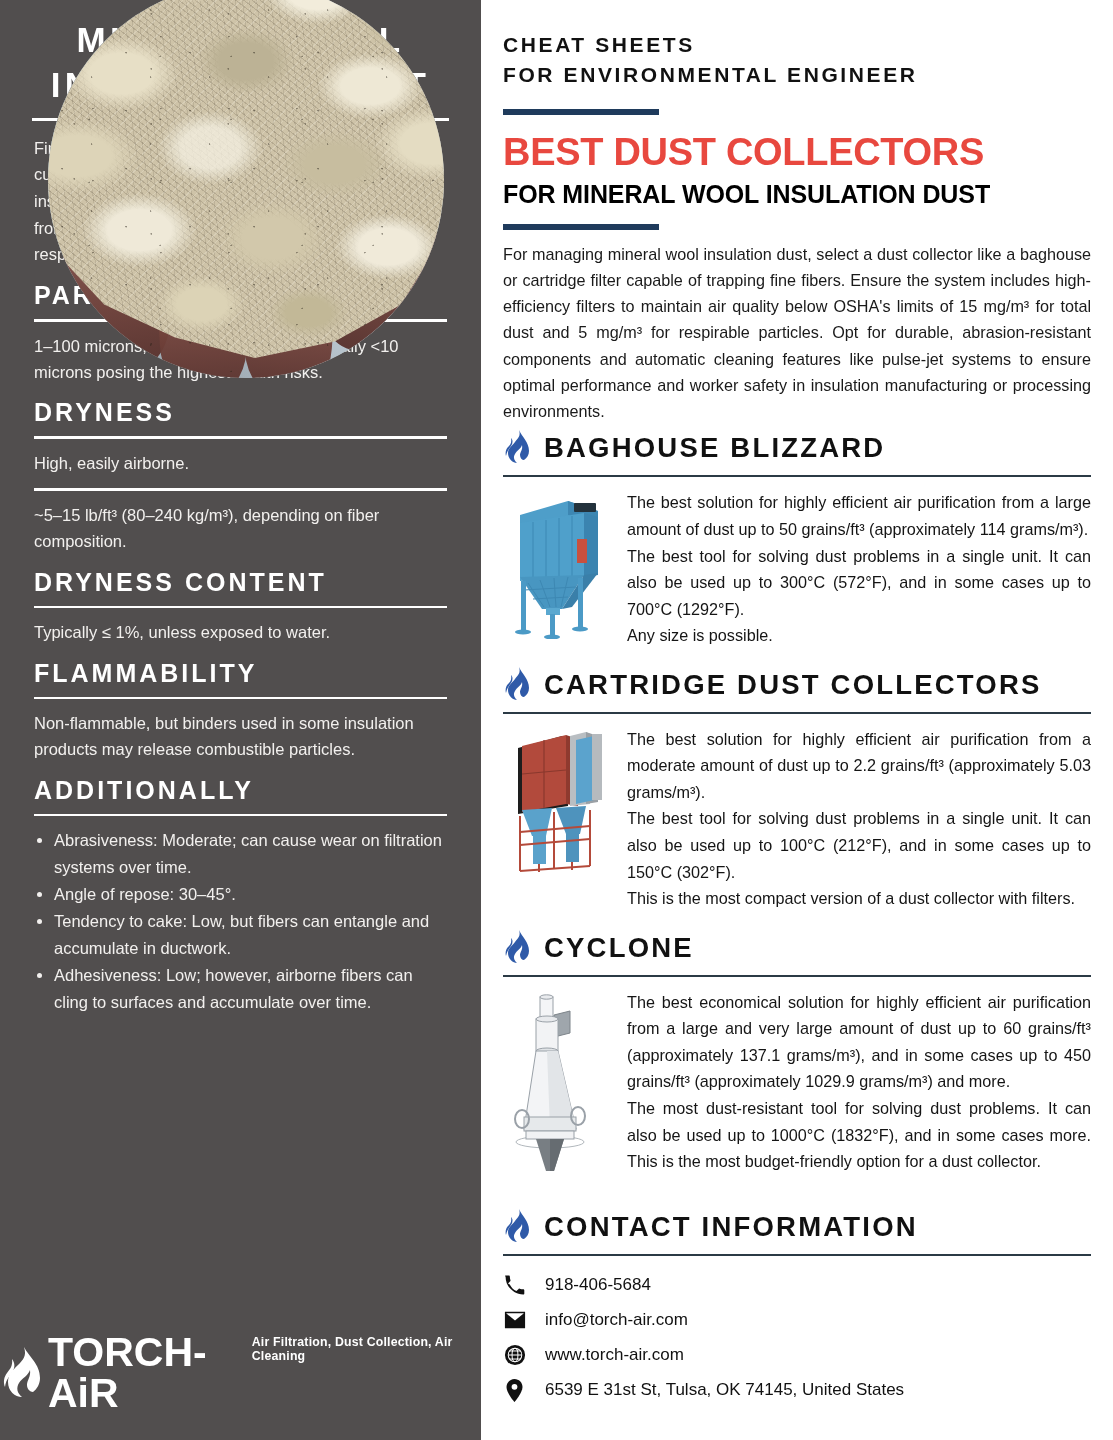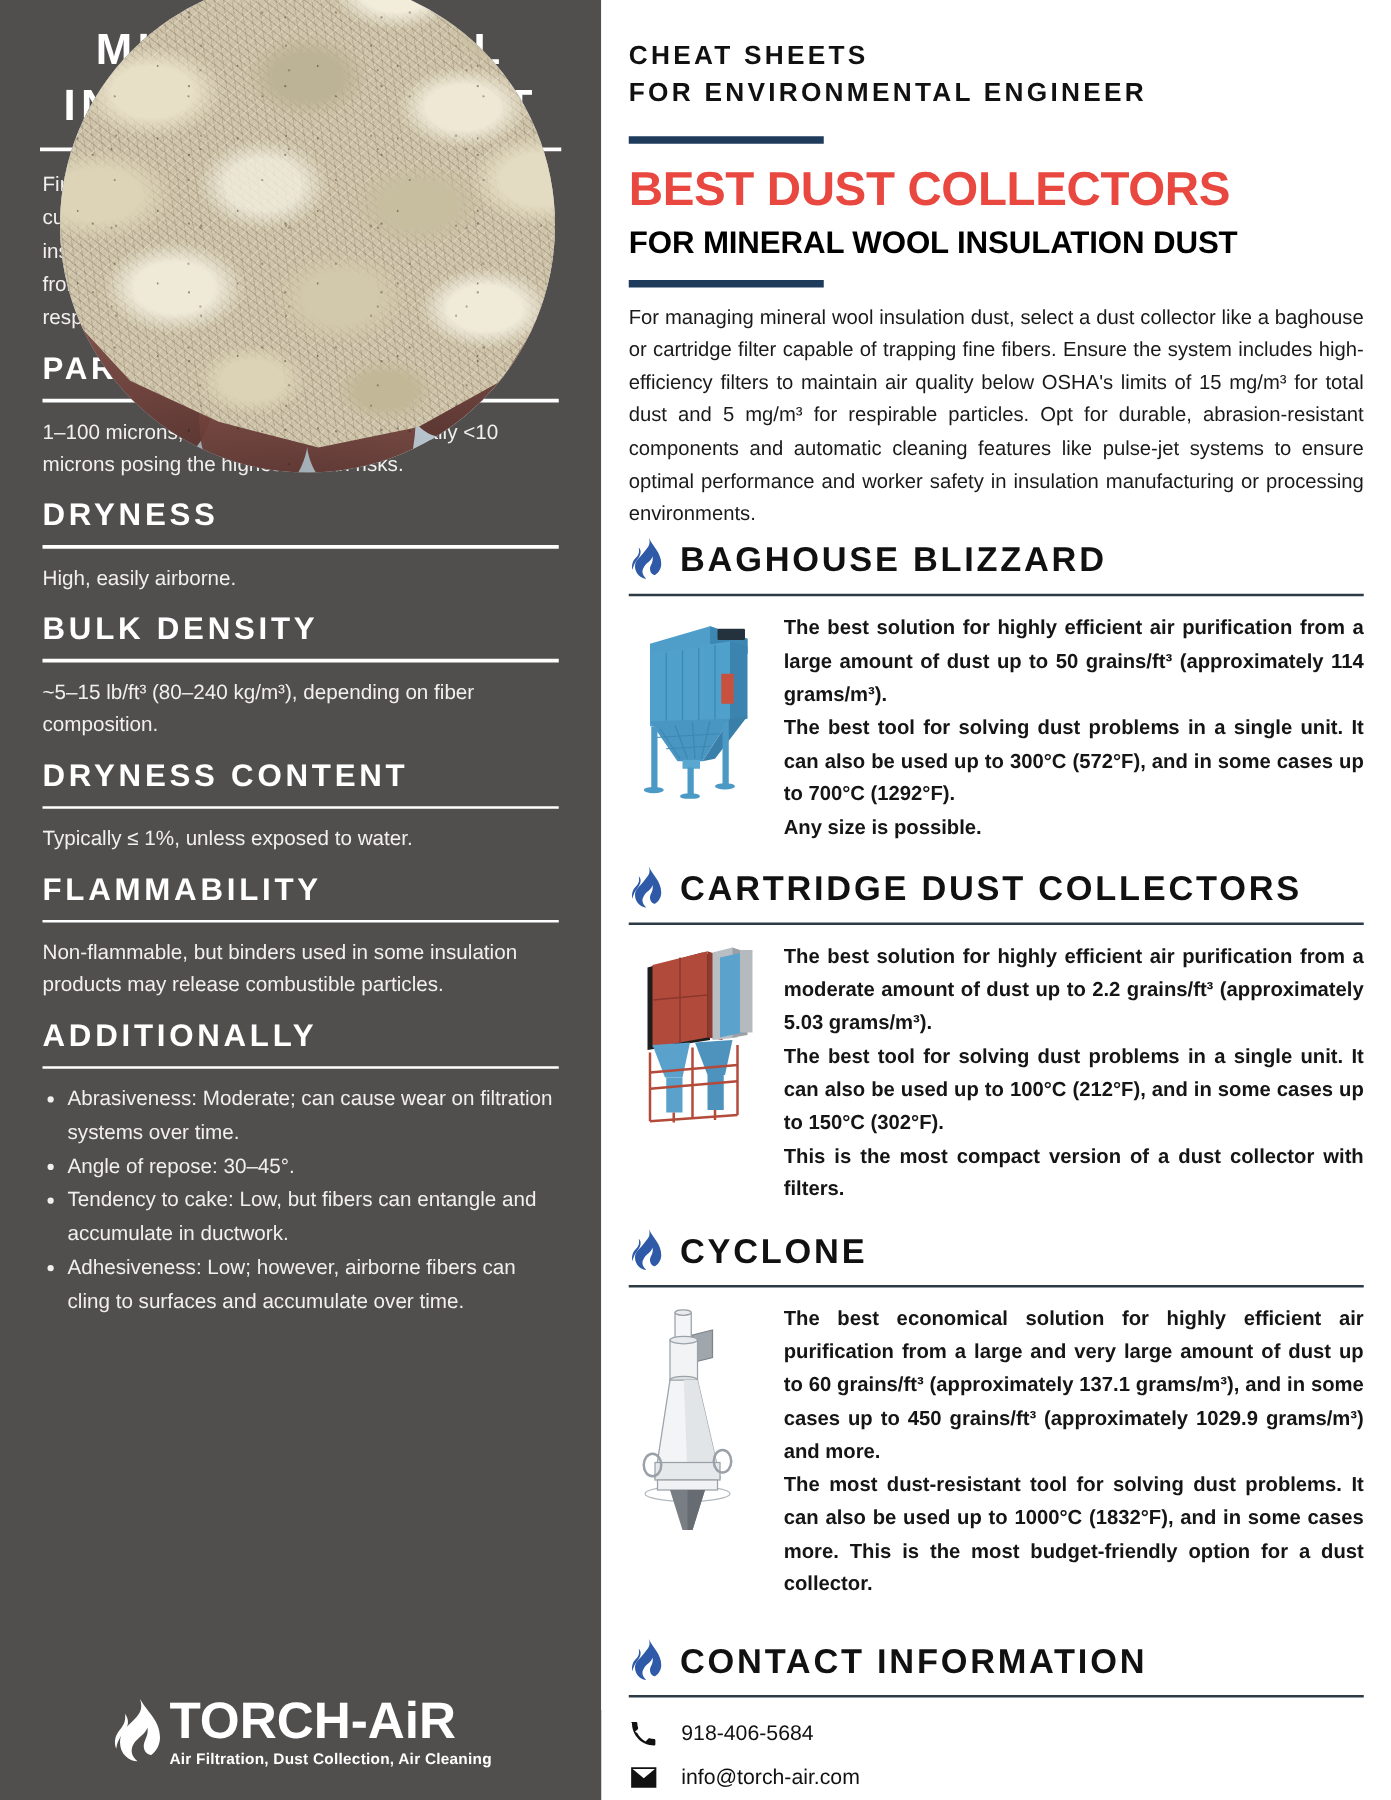--- a/index.html
+++ b/index.html
@@ -120,21 +120,21 @@
   .prop-list { margin:4px 0 0 20px; }
   .prop-list li { font-size:16.5px; line-height:1.6; color:#f2f0ee; margin-bottom:1px; }
 
   .logo-wrap {
     position:absolute;
     left:0; right:0; bottom:26px;
     display:flex; align-items:center; justify-content:center;
     gap:8px;
   }
   .logo-flame { width:40px; height:52px; flex:0 0 40px; }
-  .logo-text { display:flex; flex-direction:column; }
+  .logo-text { display:flex; flex-direction:row; }
   .logo-name {
     font-size:41px; font-weight:bold; letter-spacing:0px; color:#fff; line-height:1;
   }
   .logo-tag {
     font-size:12.3px; font-weight:bold; color:#fff; letter-spacing:.2px; margin-top:3px;
   }
 
   
   .main {
     flex:1; height:1368px;
@@ -162,21 +162,21 @@
     display:flex; align-items:flex-end; gap:14px;
     margin-top:6px;
   }
   .sec-flame { width:27px; height:34px; flex:0 0 27px; }
   .sec-title {
     font-size:27.5px; font-weight:bold; letter-spacing:2.2px; color:#111;
   }
   .sec-rule { height:2px; background:#2b3a45; margin-top:11px; }
 
   .sec-body {
-    display:flex; gap:14px; margin-top:12px;font-weight:bold;
+    display:flex; gap:14px; margin-top:12px;
   }
   .sec-art { flex:0 0 110px; display:flex; align-items:flex-start; justify-content:center; }
   .sec-text { flex:1; font-size:16.2px; line-height:1.64; color:#151515; text-align:justify; }
   .sec-text p { margin:0; }
 
   .contact-list { margin-top:18px; }
   .contact-row {
     display:flex; align-items:center; gap:19px;
     margin-bottom:12px;
   }
@@ -216,21 +216,20 @@
         <div class="prop-text">1–100 microns, with respirable fibers typically &lt;10 microns posing the highest health risks.</div>
       </div>
 
       <div class="prop">
         <div class="prop-head">DRYNESS</div>
         <div class="prop-rule"></div>
         <div class="prop-text">High, easily airborne.</div>
       </div>
 
       <div class="prop">
-        <div class="prop-head">BULK DENSITY</div>
         <div class="prop-rule"></div>
         <div class="prop-text">~5–15 lb/ft³ (80–240 kg/m³), depending on fiber composition.</div>
       </div>
 
       <div class="prop">
         <div class="prop-head">DRYNESS CONTENT</div>
         <div class="prop-rule"></div>
         <div class="prop-text">Typically ≤ 1%, unless exposed to water.</div>
       </div>
 

